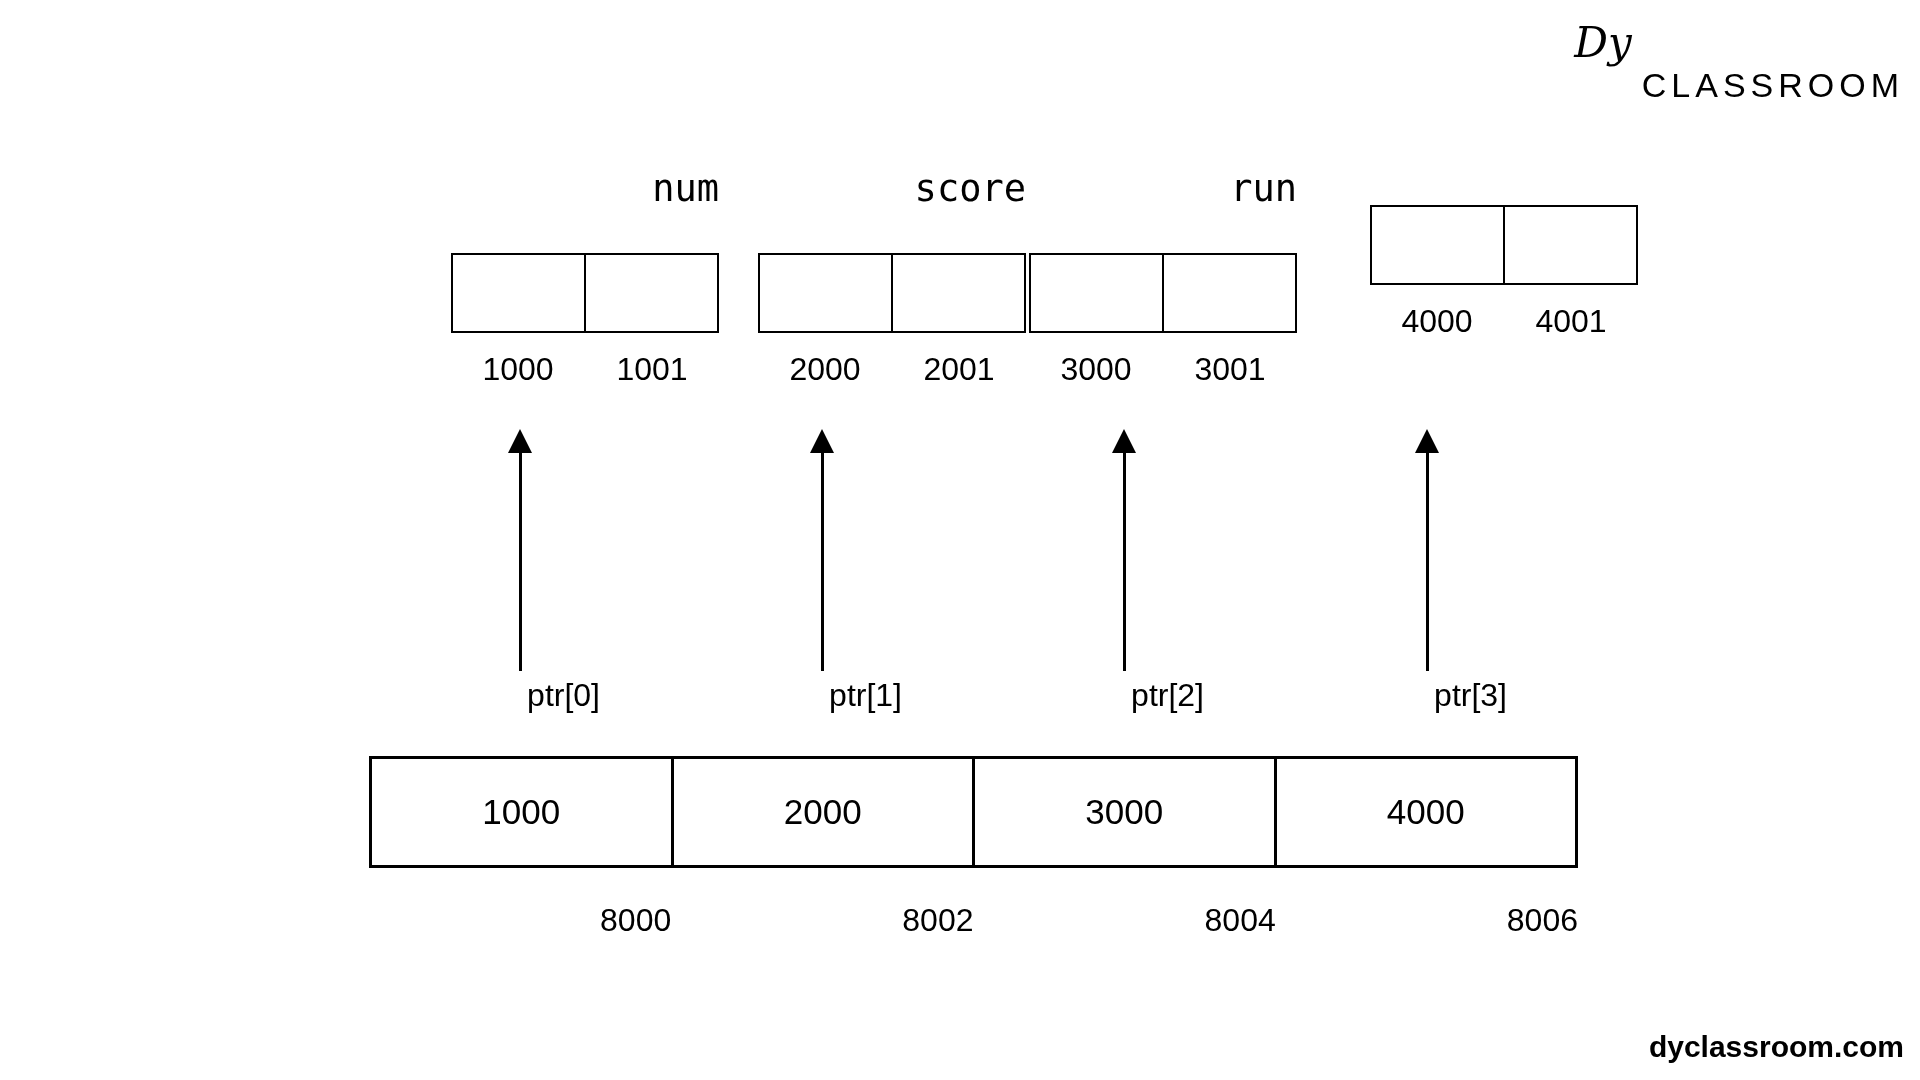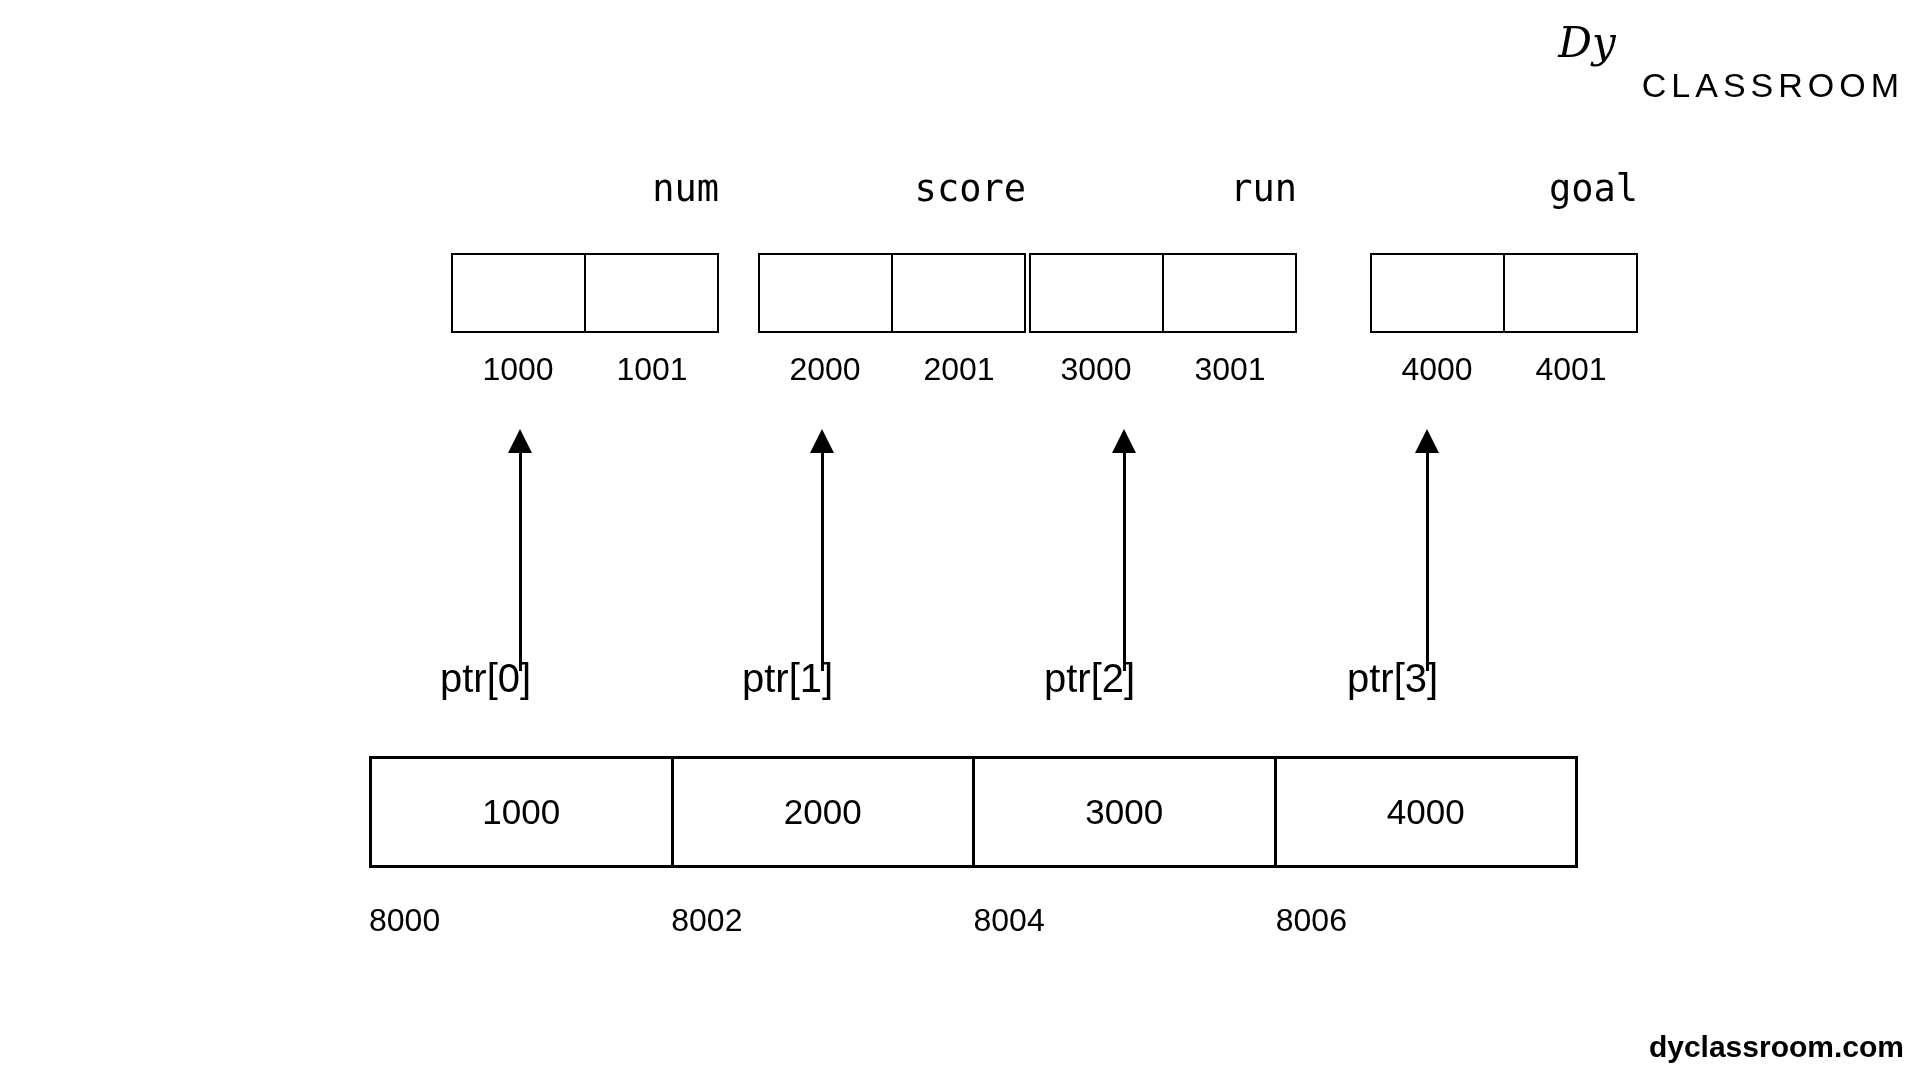--- a/index.html
+++ b/index.html
@@ -16,21 +16,21 @@
     font-family: "Liberation Sans", sans-serif;
   }
 
   
   .logo {
     position: absolute;
     top: 22px;
     right: 16px;
     display: flex;
     align-items: flex-start;
-    gap: 26px;
+    gap: 10px;
   }
   .logo-dy {
     font-family: "DejaVu Serif", serif;
     font-style: italic;
     font-size: 42px;
     line-height: 1;
   }
   .logo-text {
     font-family: "Liberation Sans", sans-serif;
     font-size: 34px;
@@ -95,24 +95,24 @@
   }
   .arrow-line {
     width: 3px;
     height: 218px;
     background: #000;
   }
 
   
   .ptr-label {
     position: absolute;
-    top: 656px;
+    top: 677px;
     width: 160px;
-    text-align: left;
-    font-size: 40px;
+    text-align: right;
+    font-size: 32px;
   }
 
   
   .ptr-array {
     position: absolute;
     left: 369px;
     top: 756px;
     width: 1209px;
     height: 112px;
     border: 3px solid #000;
@@ -136,21 +136,21 @@
   .addr-row {
     position: absolute;
     left: 369px;
     top: 902px;
     width: 1209px;
     display: flex;
     font-size: 32px;
   }
   .addr-row span {
     flex: 1;
-    text-align: left;
+    text-align: right;
   }
 
   
   .footer {
     position: absolute;
     right: 16px;
     bottom: 16px;
     font-size: 30px;
     font-weight: bold;
   }
@@ -195,21 +195,20 @@
       <div class="var-cell"></div>
       <div class="var-cell"></div>
     </div>
     <div class="var-addrs">
       <span>3000</span>
       <span>3001</span>
     </div>
   </div>
 
   <div class="var-group" style="left:1370px">
-    <div class="var-name">goal</div>
     <div class="var-box">
       <div class="var-cell"></div>
       <div class="var-cell"></div>
     </div>
     <div class="var-addrs">
       <span>4000</span>
       <span>4001</span>
     </div>
   </div>
 

